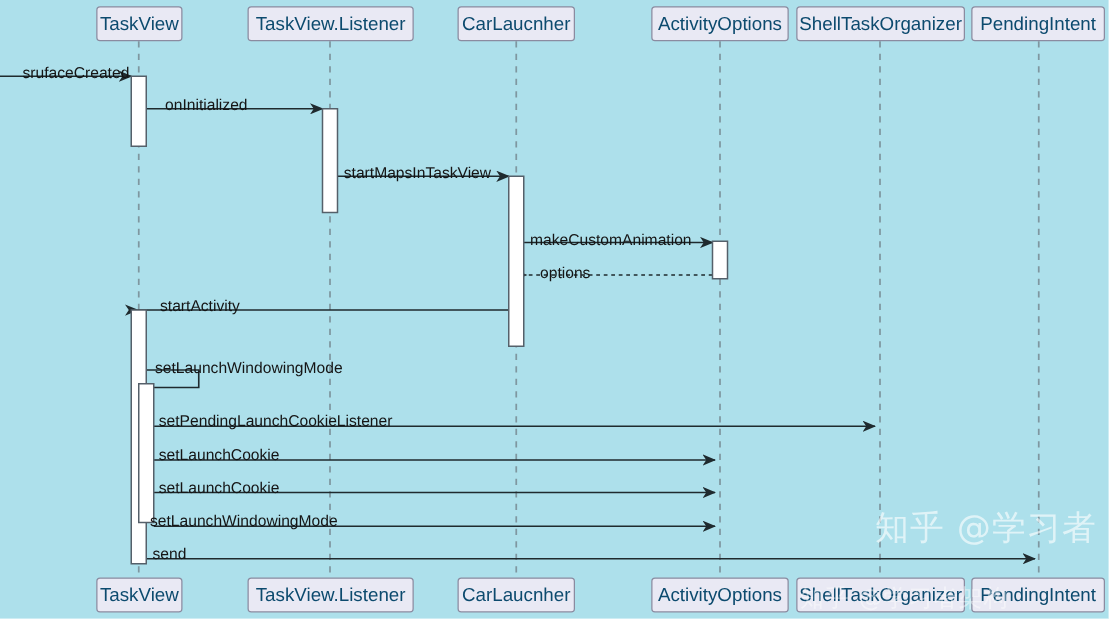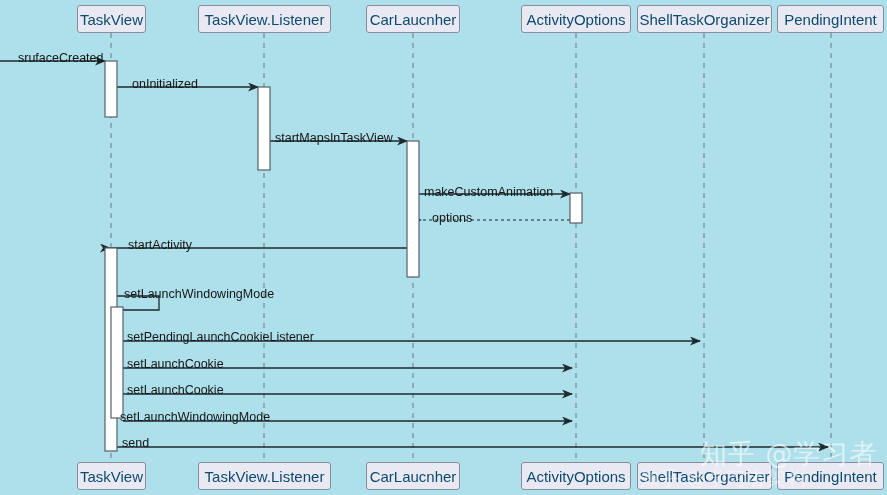--- a/index.html
+++ b/index.html
@@ -182,17 +182,17 @@
       <div class="msg-label" style="left: 432px; top: 212px;">options</div>
       <div class="msg-label" style="left: 128px; top: 239px;">startActivity</div>
       <div class="msg-label" style="left: 124px; top: 288px;">setLaunchWindowingMode</div>
       <div class="msg-label" style="left: 127px; top: 331px;">setPendingLaunchCookieListener</div>
       <div class="msg-label" style="left: 127px; top: 358px;">setLaunchCookie</div>
       <div class="msg-label" style="left: 127px; top: 384px;">setLaunchCookie</div>
       <div class="msg-label" style="left: 120px; top: 411px;">setLaunchWindowingMode</div>
       <div class="msg-label" style="left: 122px; top: 437px;">send</div>
     </div>
   <div id="watermark-layer">
-      <div class="watermark wm-main" style="left: 700px; top: 404px; margin-top: 32px;">知乎 @学习者</div>
+      <div class="watermark wm-main" style="left: 700px; top: 404px;">知乎 @学习者</div>
       <div class="watermark wm-sub" style="left: 640px; top: 466px;">知乎 @学习者架构</div>
     </div>
 
 </div>
 
 </body></html>

